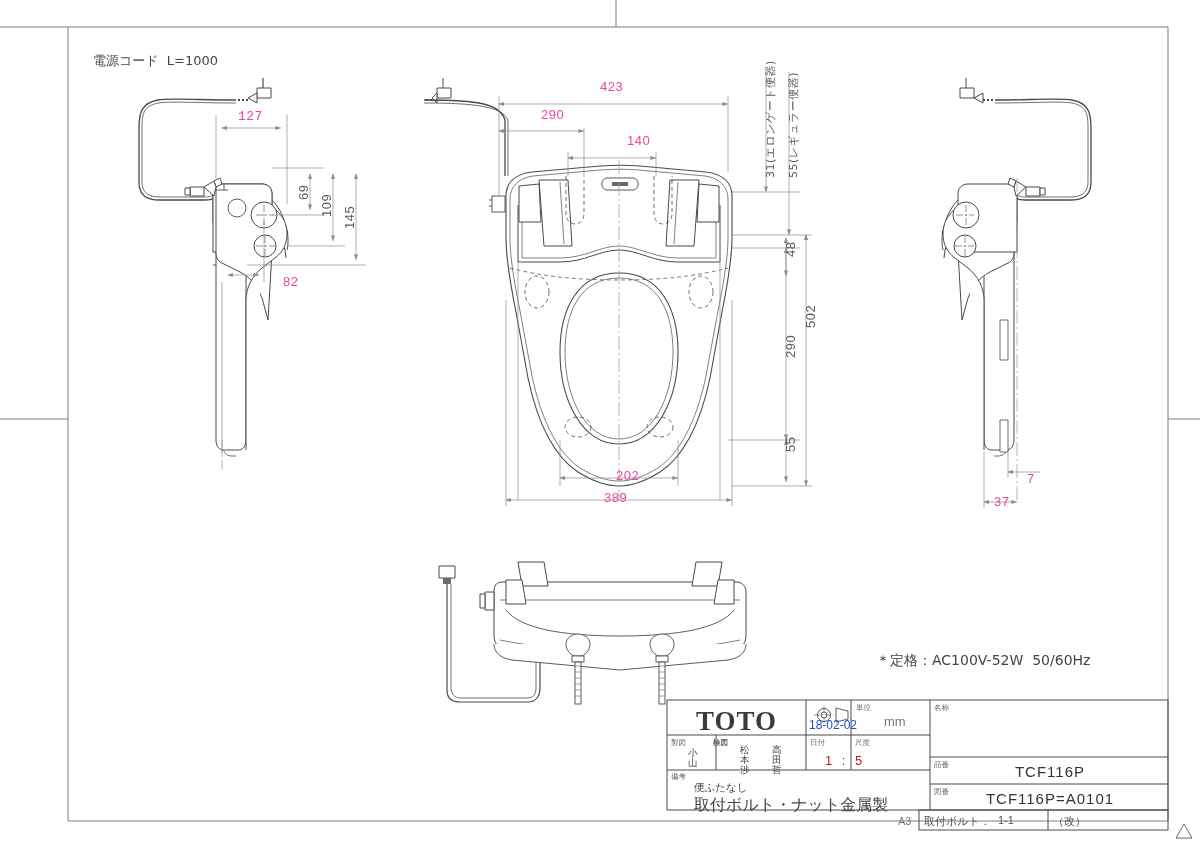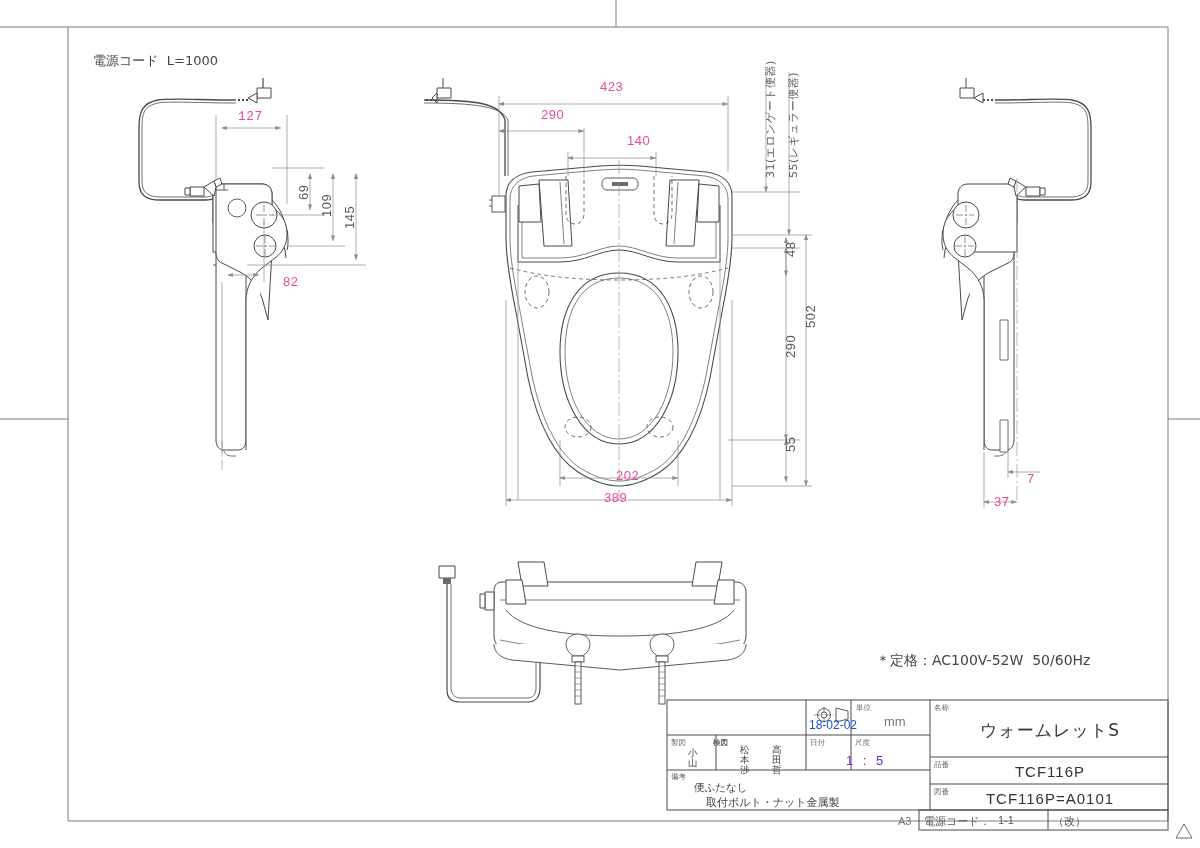--- a/index.html
+++ b/index.html
@@ -339,20 +339,21 @@
 <div class="lbl dimv" style="left:783px;top:257px;">48</div>
 <div class="lbl dimv" style="left:783px;top:358px;">290</div>
 <div class="lbl dimv" style="left:783px;top:452px;">55</div>
 <div class="lbl dimv" style="left:803px;top:328px;">502</div>
 <div class="lbl dim" style="left:616px;top:468px;">202</div>
 <div class="lbl dim" style="left:604px;top:490px;">389</div>
 
 <div class="lbl dim" style="left:1027px;top:471px;">7</div>
 <div class="lbl dim" style="left:994px;top:494px;">37</div>
 
+<div class="tb logo ctr" style="left:667px;top:706px;width:139px;">TOTO</div>
 
 <div class="tb tbsm jp" style="left:856px;top:703px;">単位</div>
 <div class="tb" style="left:884px;top:714px;font-size:13px;color:#777;">mm</div>
 
 <div class="tb tbsm jp" style="left:671px;top:738px;">製図</div>
 <div class="tb jp" style="left:688px;top:748px;font-size:11px;line-height:11px;">
   <span class="vchar">小</span>
   <span class="vchar">山</span>
 </div>
 
@@ -365,33 +366,32 @@
 <div class="tb jp" style="left:772px;top:745px;font-size:11px;line-height:11px;">
   <span class="vchar">高</span>
   <span class="vchar">田</span>
   <span class="vchar">哲</span>
 </div>
 
 <div class="tb tbsm jp" style="left:810px;top:738px;">日付</div>
 <div class="tb" style="left:809px;top:718px;font-size:12px;color:#1d4ed8;">18-02-02</div>
 
 <div class="tb tbsm jp" style="left:855px;top:738px;">尺度</div>
-<div class="tb" style="left:846px;top:753px;font-size:13px;color:#6d28d9;letter-spacing:3px;">1 : 5</div>
+<div class="tb" style="left:825px;top:753px;font-size:13px;color:#b91c1c;letter-spacing:3px;">1 : 5</div>
 
 <div class="tb tbsm jp" style="left:671px;top:772px;">備考</div>
 <div class="tb jp" style="left:694px;top:781px;font-size:10.5px;">便ふたなし</div>
-<div class="tb jp" style="left:694px;top:795px;font-size:11px;margin-left:12px;">取付ボルト・ナット金属製</div>
+<div class="tb jp" style="left:694px;top:795px;font-size:16px;">取付ボルト・ナット金属製</div>
 
 <div class="tb tbsm jp" style="left:934px;top:703px;">名称</div>
-<div class="tb tbbig jp ctr" style="left:940px;top:719px;width:220px;">ウォームレットS</div>
 
 <div class="tb tbsm jp" style="left:934px;top:760px;">品番</div>
 <div class="tb tbmid ctr" style="left:940px;top:763px;width:220px;">TCF116P</div>
 
 <div class="tb tbsm jp" style="left:934px;top:787px;">図番</div>
 <div class="tb tbmid ctr" style="left:940px;top:790px;width:220px;">TCF116P=A0101</div>
 
 <div class="tb" style="left:898px;top:815px;font-size:11px;color:#777;">A3</div>
-<div class="tb jp" style="left:924px;top:814px;font-size:11px;color:#555;">電源コード．</div>
+<div class="tb jp" style="left:924px;top:814px;font-size:11px;color:#555;">取付ボルト．</div>
 <div class="tb" style="left:998px;top:814px;font-size:11px;color:#555;">1-1</div>
 <div class="tb jp" style="left:1053px;top:814px;font-size:11px;color:#555;">（改）</div>
 
 </div>
 
 </body></html>

